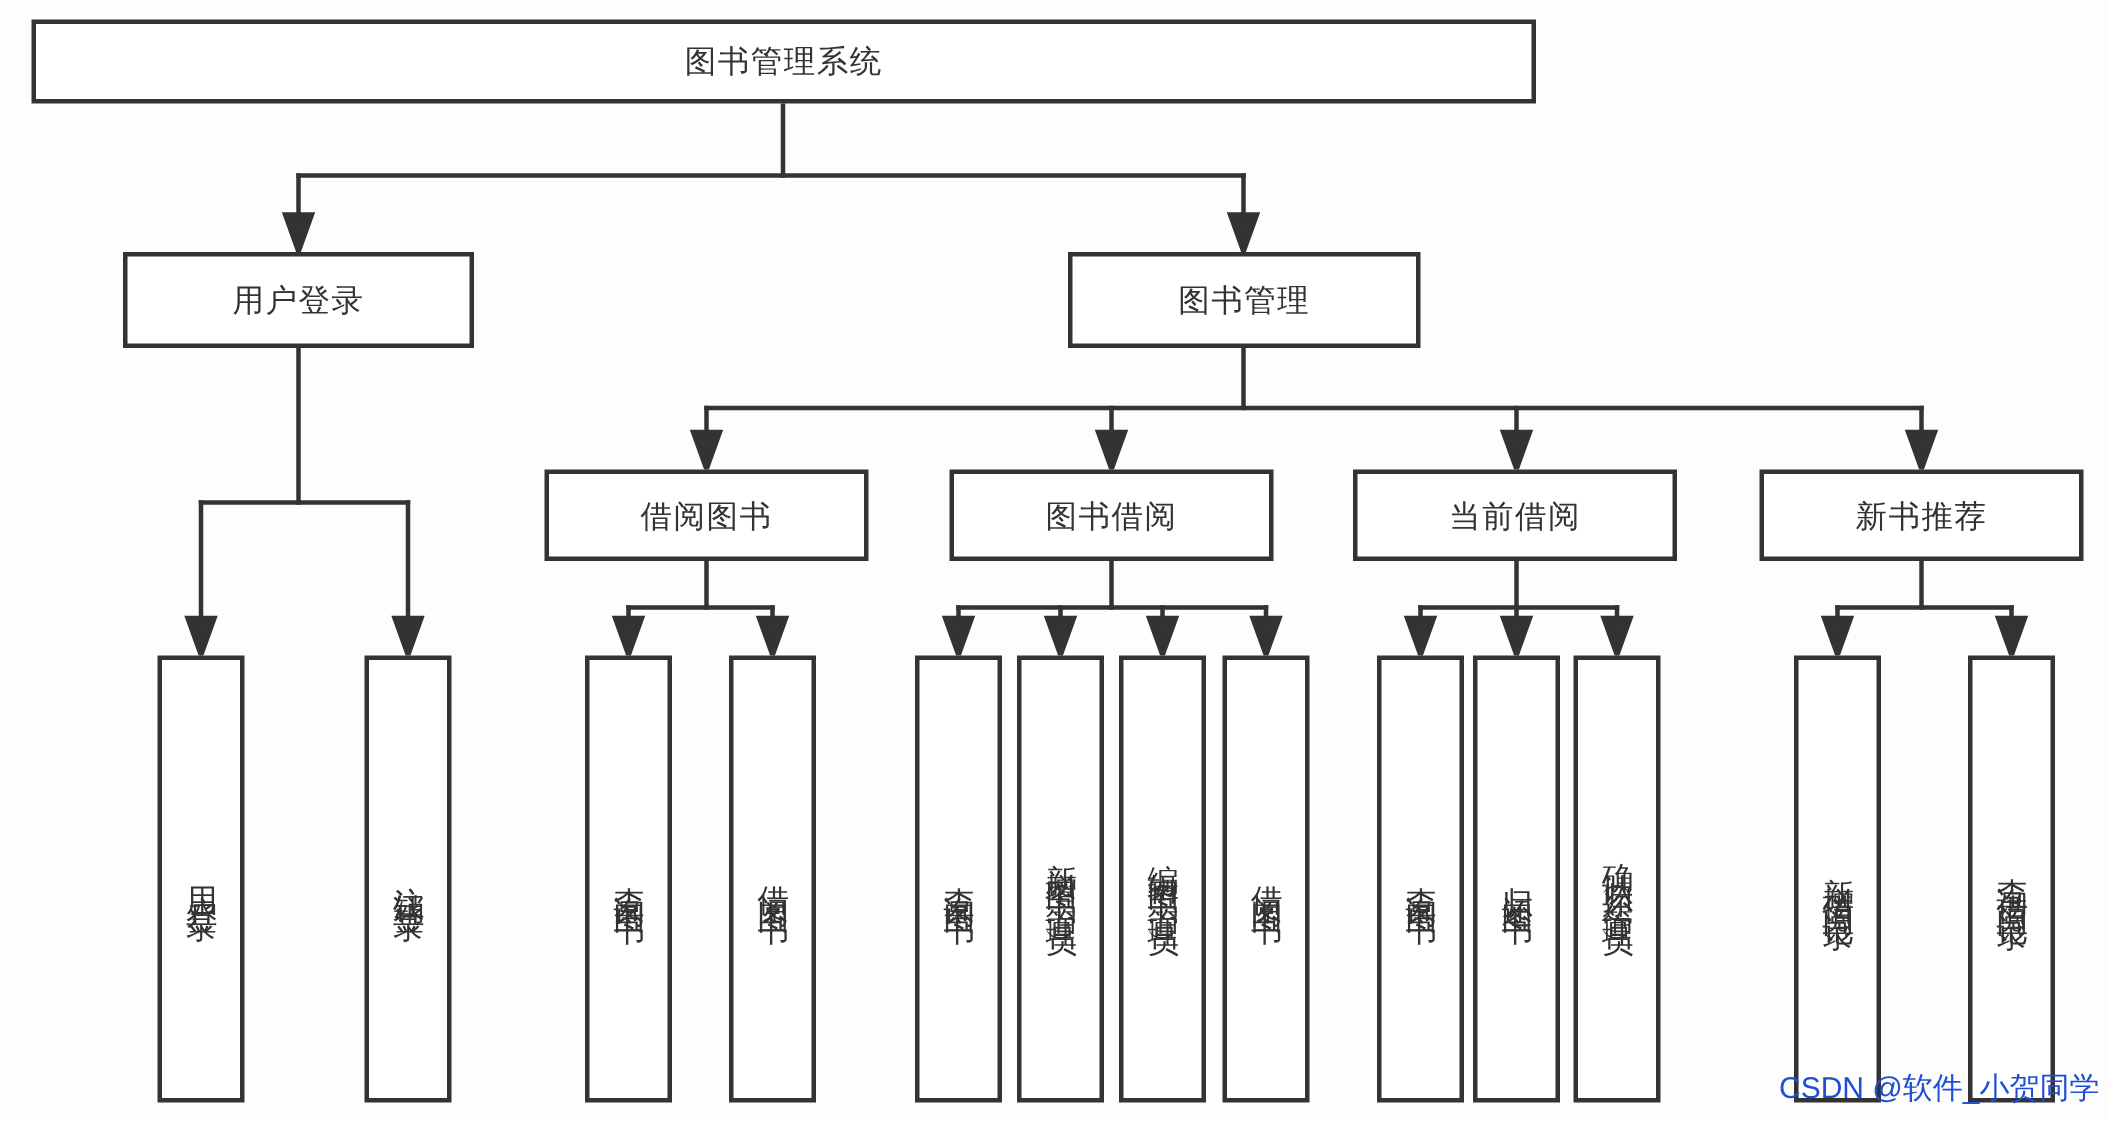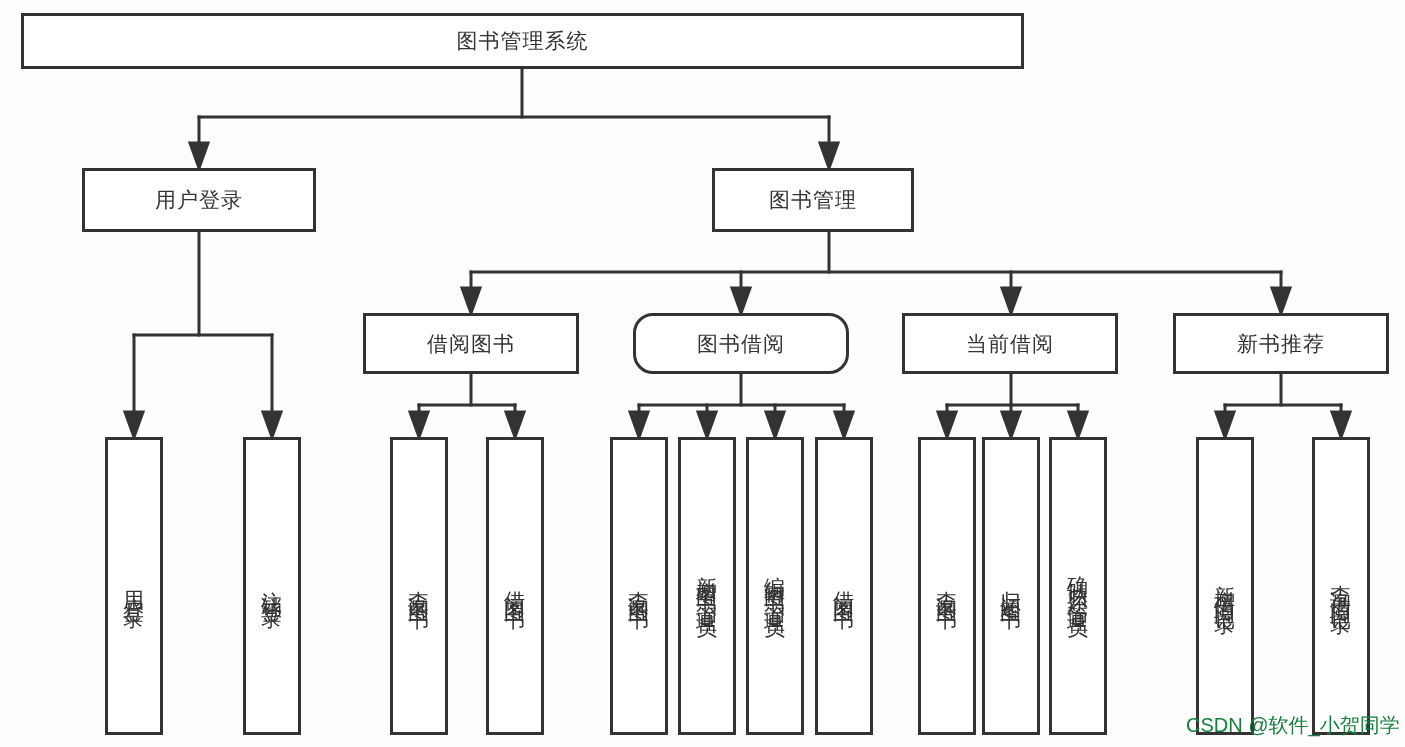--- a/index.html
+++ b/index.html
@@ -42,25 +42,25 @@
     text-orientation: mixed;
     font-size: 21px;
     letter-spacing: 6px;
     line-height: 1;
     white-space: nowrap;
   }
   
   .root   { left: 21px;  top: 13px;  width: 1003px; height: 56px; }
   
   .l2a    { left: 82px;  top: 168px; width: 234px;  height: 64px; }
-  .l2b    { left: 712px; top: 168px; width: 202px;  height: 64px; }
+  .l2b    { left: 712px; top: 168px; width: 235px;  height: 64px; }
   
   .l3     { top: 313px;  width: 216px; height: 61px; }
   .l3a    { left: 363px; }
-  .l3b    { left: 633px; border-radius: 20px; }
+  .l3b    { left: 633px; }
   .l3c    { left: 902px; }
   .l3d    { left: 1173px; }
   
   .leaf   { top: 437px; width: 58px; height: 298px; }
   .lf01   { left: 105px; }
   .lf02   { left: 243px; }
   .lf03   { left: 390px; }
   .lf04   { left: 486px; }
   .lf05   { left: 610px; }
   .lf06   { left: 678px; }
@@ -70,21 +70,21 @@
   .lf10   { left: 982px; }
   .lf11   { left: 1049px; }
   .lf12   { left: 1196px; }
   .lf13   { left: 1312px; }
   .watermark {
     position: absolute;
     left: 1186px;
     top: 712px;
     z-index: 3;
     font-size: 20px;
-    color: #15803d;
+    color: #1d4ed8;
     white-space: nowrap;
   }
 </style>
 </head>
 <body>
 
 <div id="canvas">
 
   <svg id="wires" width="1405" height="747" viewBox="0 0 1405 747">
     <g stroke="#333333" stroke-width="3" stroke-linecap="square" fill="#333333">

